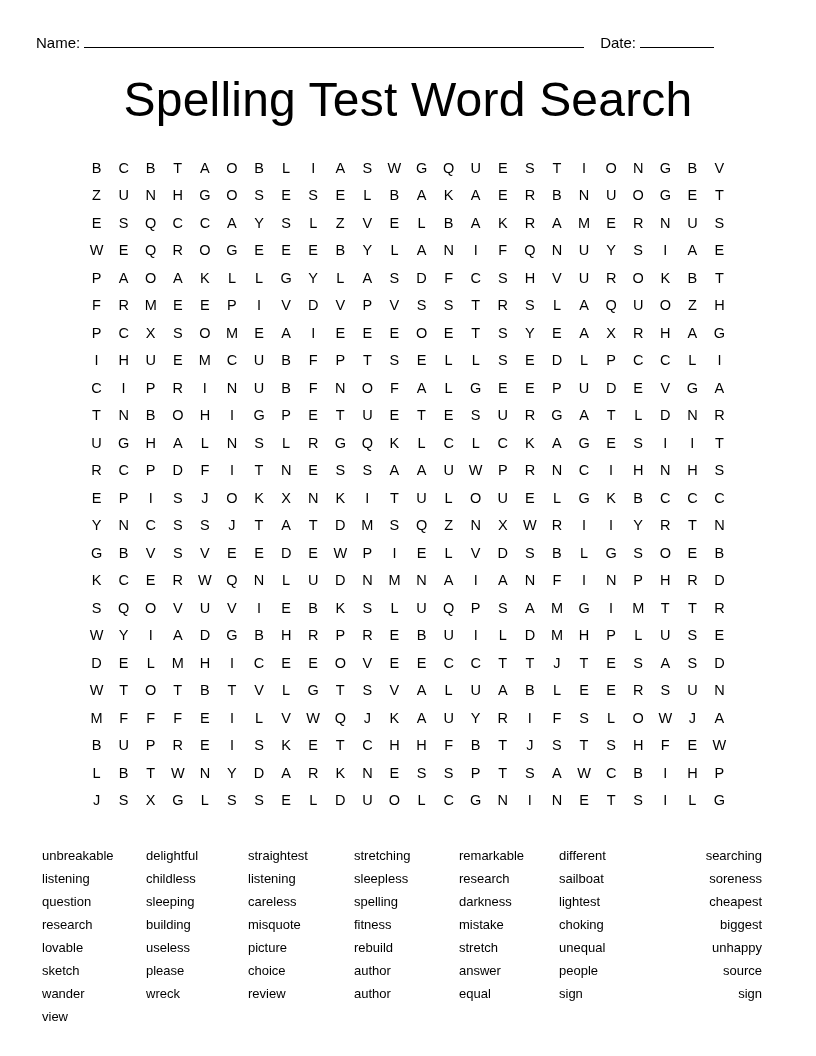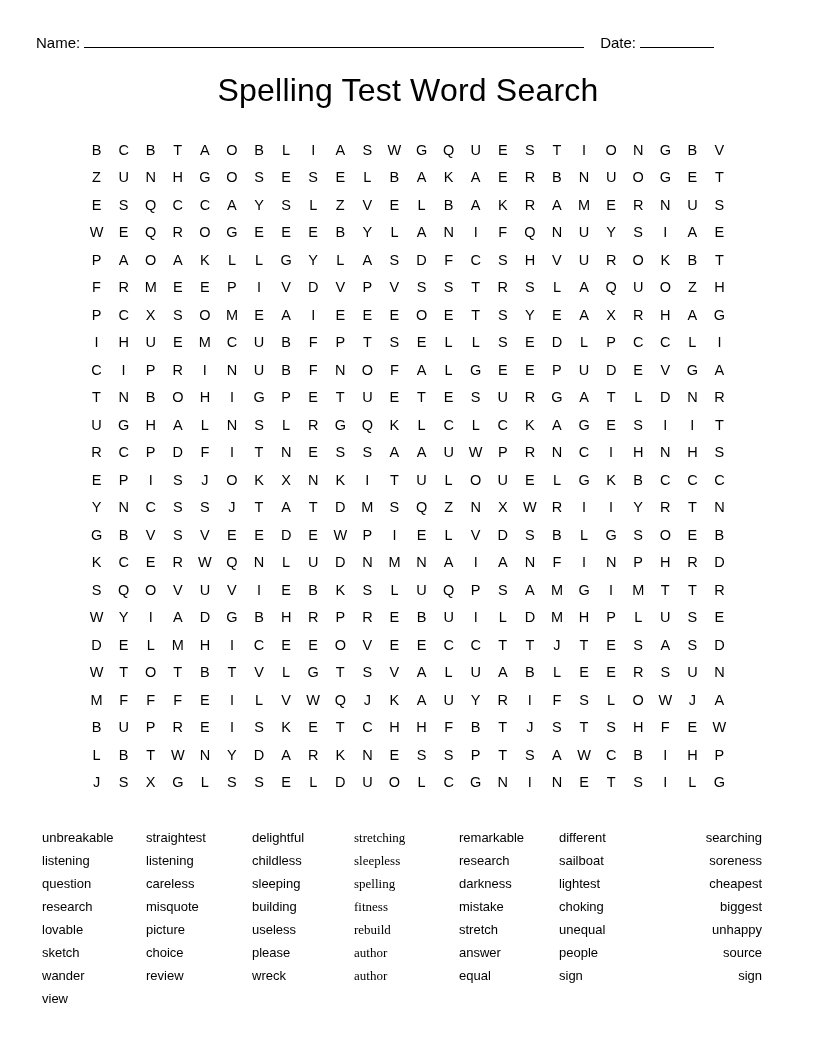--- a/index.html
+++ b/index.html
@@ -40,21 +40,21 @@
     height: 13px;
     margin: 0 4px;
   }
   .rule-name { width: 500px; }
   .rule-date { width: 74px; }
   .header-spacer { flex: 0 0 12px; }
 
   
   .title {
     text-align: center;
-    font-size: 32px;
+    font-size: 48px;
     font-weight: normal;
     letter-spacing: .2px;
     margin: 22px 0 0 0;
     padding: 0;
     line-height: 1.12;
   }
 
   
   .grid {
     margin: 34px auto 0 auto;
@@ -79,21 +79,21 @@
     justify-content: flex-start;
     gap: 0;
   }
   .word-col {
     display: flex;
     flex-direction: column;
   }
   .word-col.c0 { width: 104px; }
   .word-col.c1 { width: 106px; }
   .word-col.c2 { width: 102px; }
-  .word-col.c3 { width: 105px; font-family: Liberation Serif, serif; }
+  .word-col.c3 { width: 105px; }
   .word-col.c4 { width: 100px; }
   .word-col.c5 { width: 103px; }
   .word-col.c6 { width: 100px; text-align: right; }
   .word {
     font-size: 13px;
     line-height: 23px;
     white-space: nowrap;
   }
 </style>
 </head>
@@ -694,37 +694,37 @@
       <div class="word-col c0">
         <span class="word">unbreakable</span>
         <span class="word">listening</span>
         <span class="word">question</span>
         <span class="word">research</span>
         <span class="word">lovable</span>
         <span class="word">sketch</span>
         <span class="word">wander</span>
         <span class="word">view</span>
       </div>
+      <div class="word-col c2">
+        <span class="word">delightful</span>
+        <span class="word">childless</span>
+        <span class="word">sleeping</span>
+        <span class="word">building</span>
+        <span class="word">useless</span>
+        <span class="word">please</span>
+        <span class="word">wreck</span>
+      </div>
       <div class="word-col c1">
         <span class="word">straightest</span>
         <span class="word">listening</span>
         <span class="word">careless</span>
         <span class="word">misquote</span>
         <span class="word">picture</span>
         <span class="word">choice</span>
         <span class="word">review</span>
-      </div>
-      <div class="word-col c2">
-        <span class="word">delightful</span>
-        <span class="word">childless</span>
-        <span class="word">sleeping</span>
-        <span class="word">building</span>
-        <span class="word">useless</span>
-        <span class="word">please</span>
-        <span class="word">wreck</span>
       </div>
       <div class="word-col c3">
         <span class="word">stretching</span>
         <span class="word">sleepless</span>
         <span class="word">spelling</span>
         <span class="word">fitness</span>
         <span class="word">rebuild</span>
         <span class="word">author</span>
         <span class="word">author</span>
       </div>

